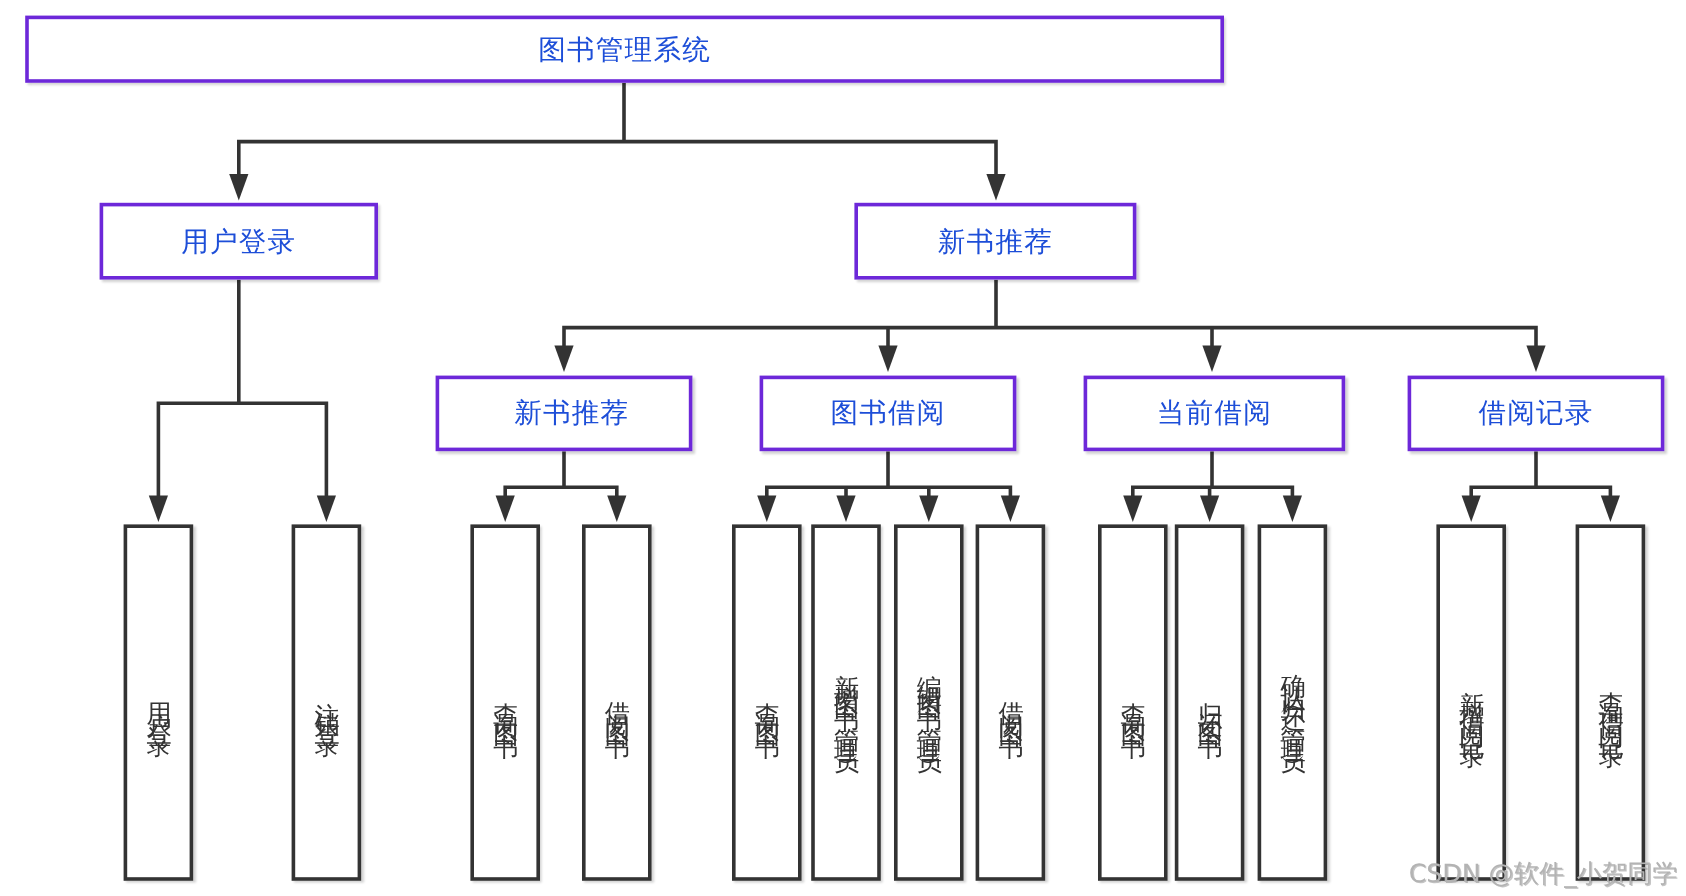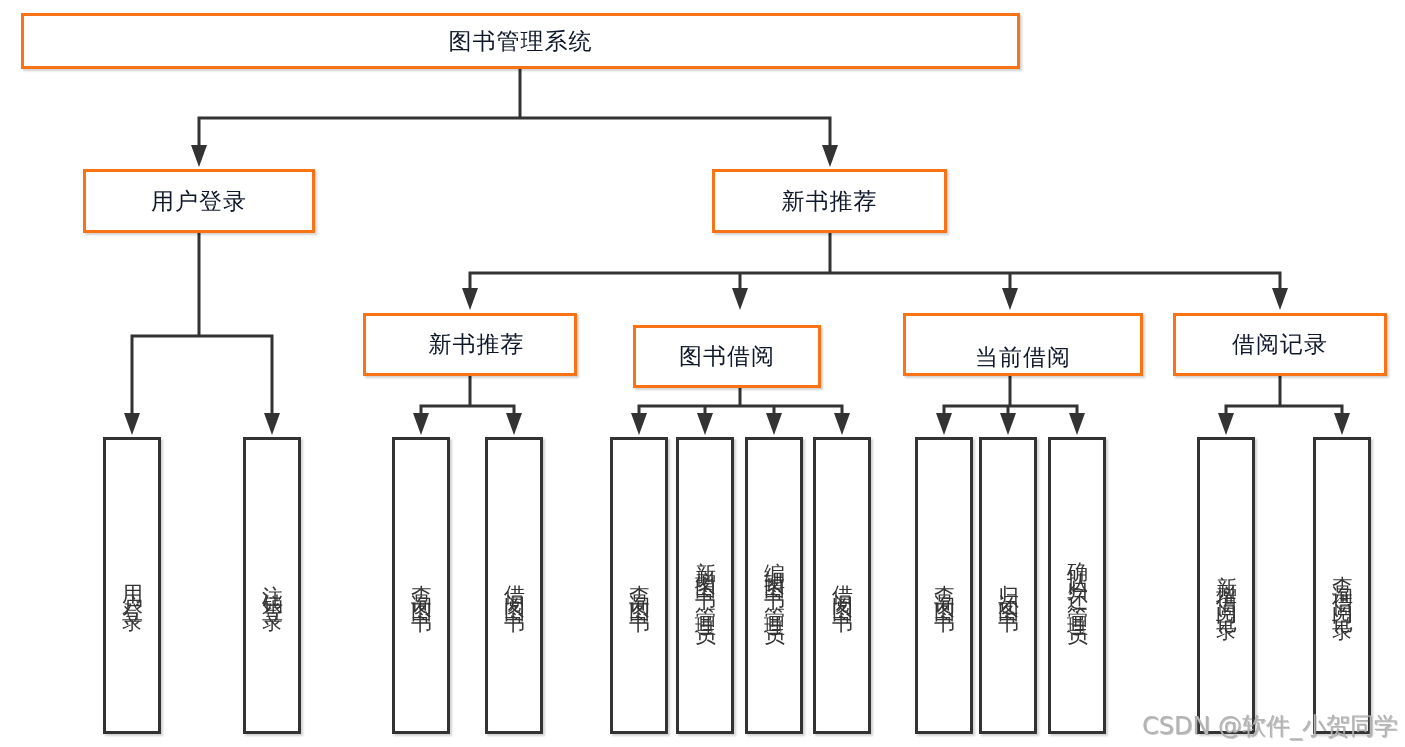--- a/index.html
+++ b/index.html
@@ -8,26 +8,26 @@
     width: 1405px;
     height: 747px;
     background: #ffffff;
     font-family: "DejaVu Sans", "Liberation Sans", sans-serif;
     overflow: hidden;
   }
   #wires { position: absolute; left: 0; top: 0; z-index: 1; }
   .hnode {
     position: absolute;
     box-sizing: border-box;
-    border: 3px solid #f97316;
+    border: 3px solid #6d28d9;
     background: #ffffff;
     display: flex;
     align-items: center;
     justify-content: center;
-    color: #0f172a;
+    color: #1d4ed8;
     font-size: 23px;
     letter-spacing: 1px;
     z-index: 2;
     box-shadow: 2px 2px 2px rgba(0,0,0,0.18);
   }
   .vnode {
     position: absolute;
     box-sizing: border-box;
     border: 3px solid #333333;
     background: #ffffff;
@@ -43,33 +43,33 @@
     text-orientation: mixed;
     font-size: 21px;
     letter-spacing: 9px;
     line-height: 1;
     color: #333333;
   }
   #watermark {
     position: absolute;
     right: 7px;
     bottom: 5px;
-    font-size: 24px;
+    font-size: 21px;
     color: #b3b3b3;
     text-shadow: 1px 1px 0 rgba(90,90,90,0.35);
     z-index: 5;
     white-space: nowrap;
   }
   
   .n-root   { left: 21px;   top: 13px;  width: 999px; height: 56px; }
   .n-login  { left: 83px;   top: 169px; width: 232px; height: 64px; }
   .n-mgmt   { left: 712px;  top: 169px; width: 235px; height: 64px; }
   .n-rec    { left: 363px;  top: 313px; width: 214px; height: 63px; padding-left: 13px; }
-  .n-borrow { left: 633px;  top: 313px; width: 188px; height: 63px; margin-top: 12px; }
-  .n-cur    { left: 903px;  top: 313px; width: 240px; height: 63px; align-items: flex-end; }
+  .n-borrow { left: 633px;  top: 313px; width: 214px; height: 63px; }
+  .n-cur    { left: 903px;  top: 313px; width: 218px; height: 63px; }
   .n-log    { left: 1173px; top: 313px; width: 214px; height: 63px; }
   .leaf { top: 437px; width: 58px; height: 297px; }
   .l1  { left: 103px;  }
   .l2  { left: 243px;  }
   .l3  { left: 392px;  }
   .l4  { left: 485px;  }
   .l5  { left: 610px;  }
   .l6  { left: 676px;  }
   .l7  { left: 745px;  }
   .l8  { left: 813px;  }

